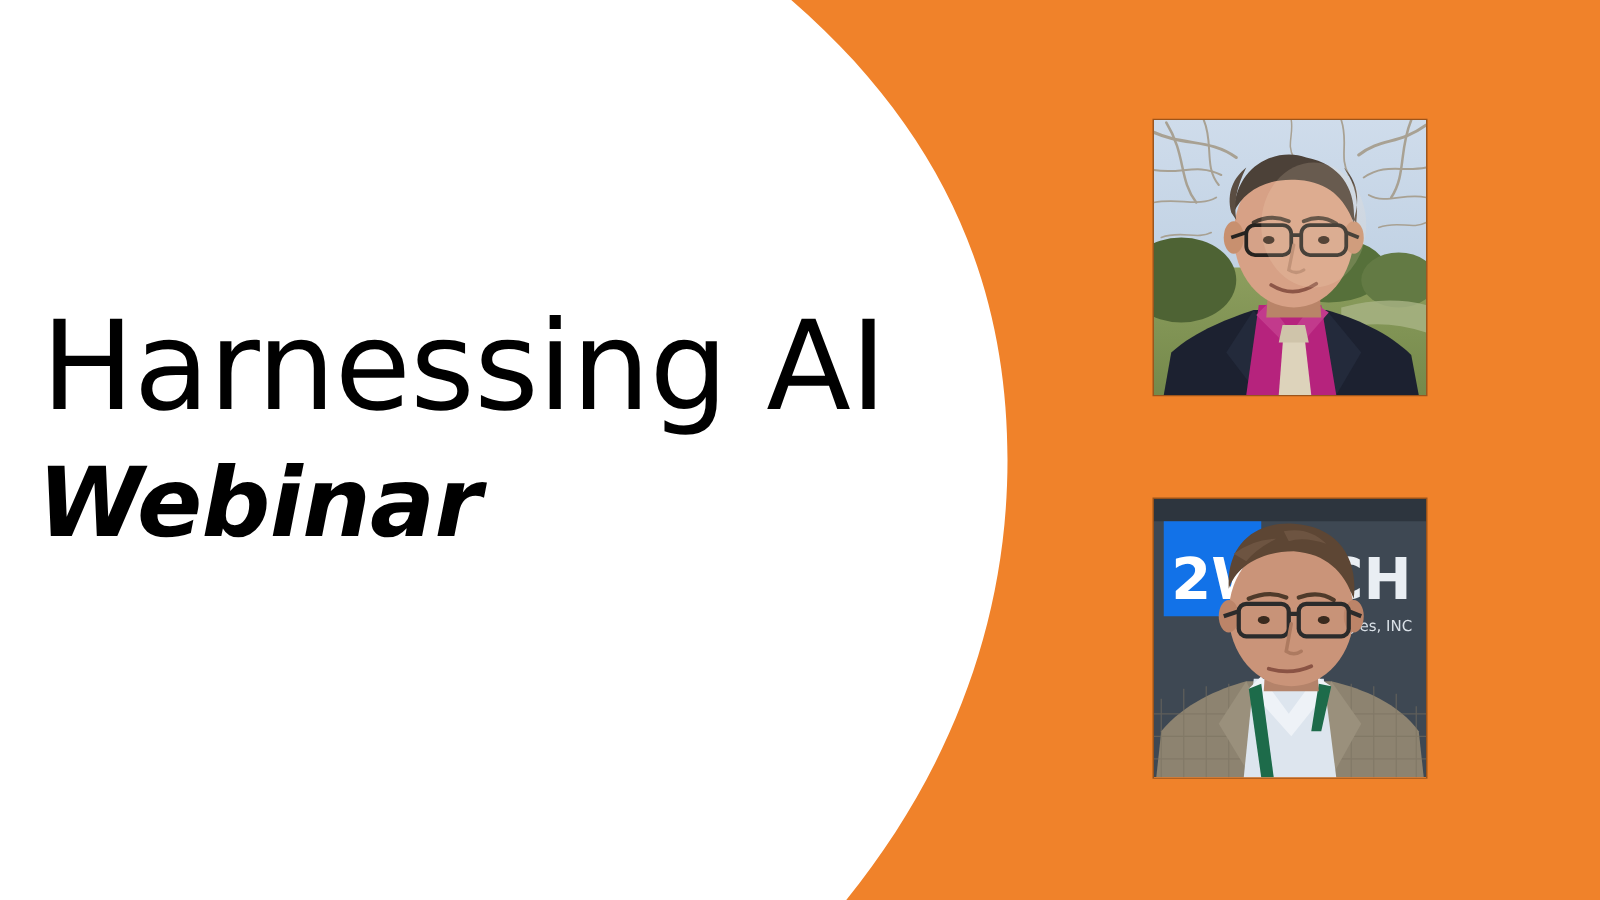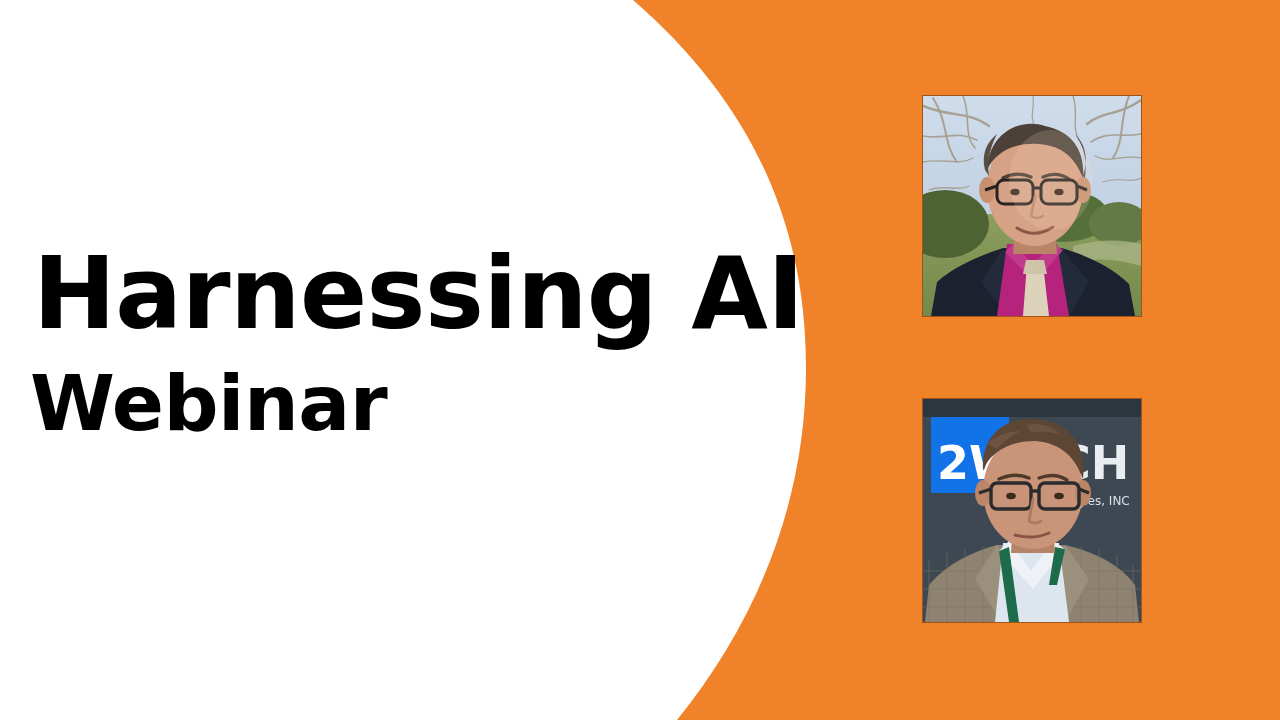--- a/index.html
+++ b/index.html
@@ -41,39 +41,40 @@
     top: 244px;
     z-index: 3;
     width: 720px;
   }
   #headline {
     display: block;
     margin: 0;
     padding: 0;
     font-family: "DejaVu Sans", sans-serif;
     font-size: 99px;
-    font-weight: 700;
+    font-weight: 400;
     line-height: 1.0;
     letter-spacing: -0.5px;
     color: #000000;
     white-space: nowrap;
   }
   #subhead {
     display: block;
     margin: 16px;
     padding: 0;
     margin-top: 22px;
     margin-left: -3px;
     font-family: "DejaVu Sans", sans-serif;
     font-size: 77px;
     font-weight: 700;
     line-height: 1.0;
     letter-spacing: -0.5px;
     color: #000000;
     white-space: nowrap;
+    font-style: italic;
   }
 
   
   .photo {
     position: absolute;
     z-index: 4;
     overflow: hidden;
     box-shadow: 0 0 0 1px rgba(0,0,0,0.35);
   }
   #photo-speaker-1 {

